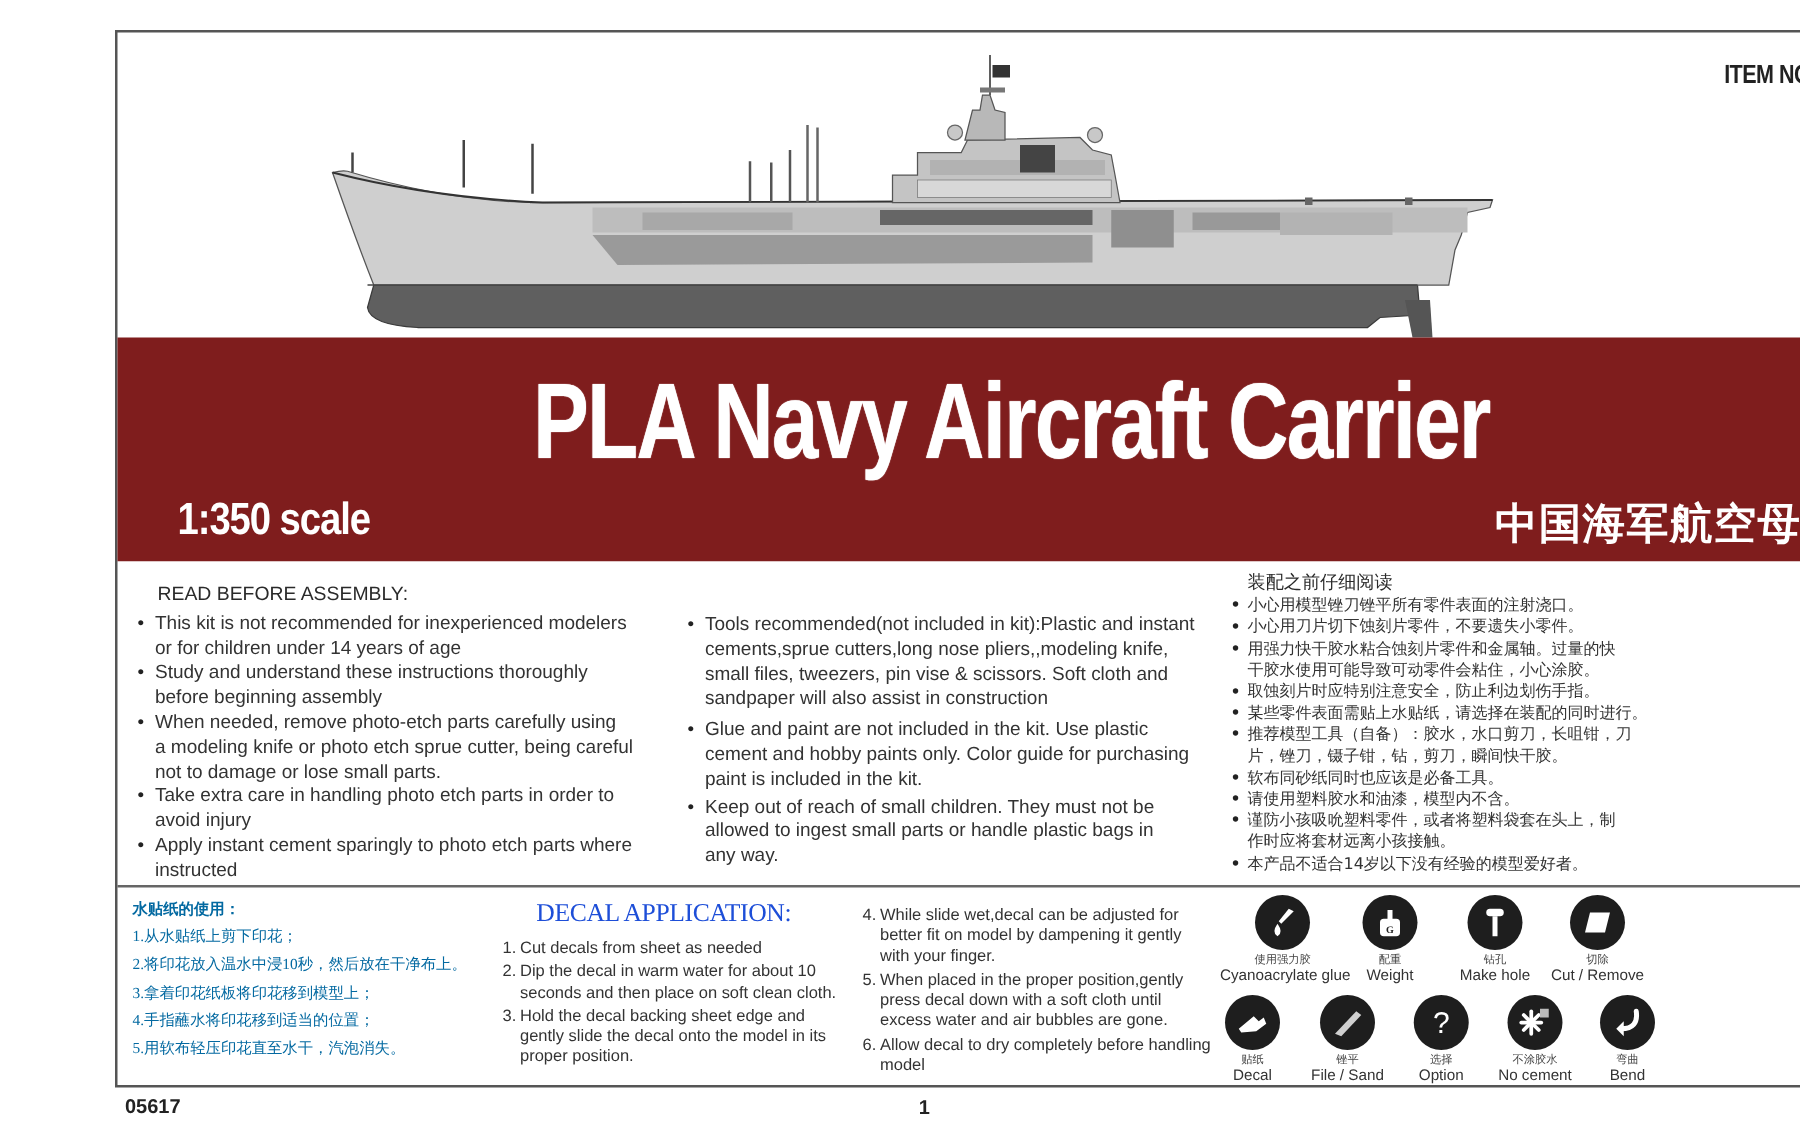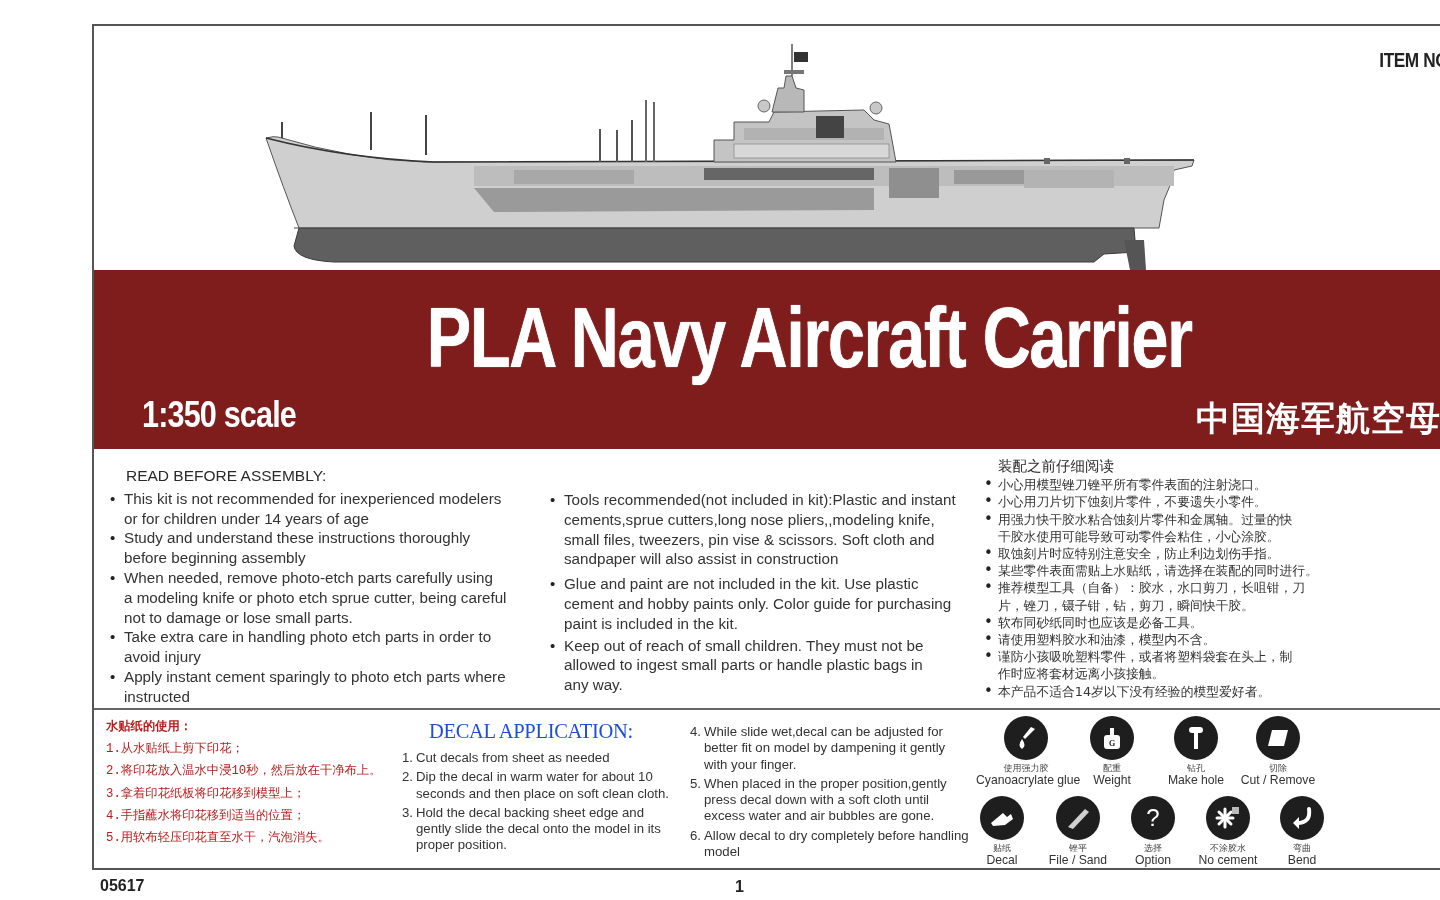--- a/index.html
+++ b/index.html
@@ -18,21 +18,21 @@
   .cn-title{position:absolute;right:48px;top:126px;color:#fff;font-weight:bold;font-size:34px;letter-spacing:1px;
             font-family:"DejaVu Sans", sans-serif;}
   .sec{position:absolute;font-size:15.2px;line-height:19.8px;color:#333;}
   .sec h3{margin:0 0 3px 0;font-weight:normal;font-size:15.5px;color:#2a2a2a;}
   .sec ul{margin:0;padding:0;list-style:none;}
   .sec li{position:relative;padding-left:14px;margin:0;}
   .sec li::before{content:"•";position:absolute;left:0;top:0;font-size:15px;color:#222;}
   .cn-sec{font-size:12.8px;line-height:17.2px;font-family:"DejaVu Sans", sans-serif;color:#333;}
   .cn-sec h3{font-size:14.5px;margin-bottom:1px;font-family:"DejaVu Sans", sans-serif;}
   .divider{position:absolute;left:0;top:682px;width:100%;height:0;border-top:2px solid #666;}
-  .cn-decal{position:absolute;left:12px;top:690px;font-size:12.3px;line-height:22.2px;font-family:Liberation Mono, monospace;color:#b91c1c;}
+  .cn-decal{position:absolute;left:12px;top:690px;font-size:12.3px;line-height:22.2px;font-family:Liberation Serif, serif;color:#0369a1;}
   .cn-decal div{white-space:nowrap;}
   .decal-title{position:absolute;left:335px;top:694px;font-size:20.5px;color:#1d4ed8;letter-spacing:-0.3px;font-family:Liberation Serif, serif;}
   .decal-steps{position:absolute;font-size:13.2px;line-height:16.3px;color:#333;}
   .decal-steps .step{position:relative;padding-left:14px;margin-bottom:3px;}
   .decal-steps .num{position:absolute;left:0;top:0;}
   .icons{position:absolute;left:882px;top:690px;width:370px;height:150px;}
   .icon-cell{position:absolute;text-align:center;width:100px;}
   .icon-circle{width:44px;height:44px;border-radius:50%;background:#1e1e1e;margin:0 auto;display:flex;align-items:center;justify-content:center;}
   .icon-circle svg{display:block;}
   .icon-cn{font-size:9px;line-height:11px;color:#444;margin-top:3px;font-family:"DejaVu Sans", sans-serif;}

